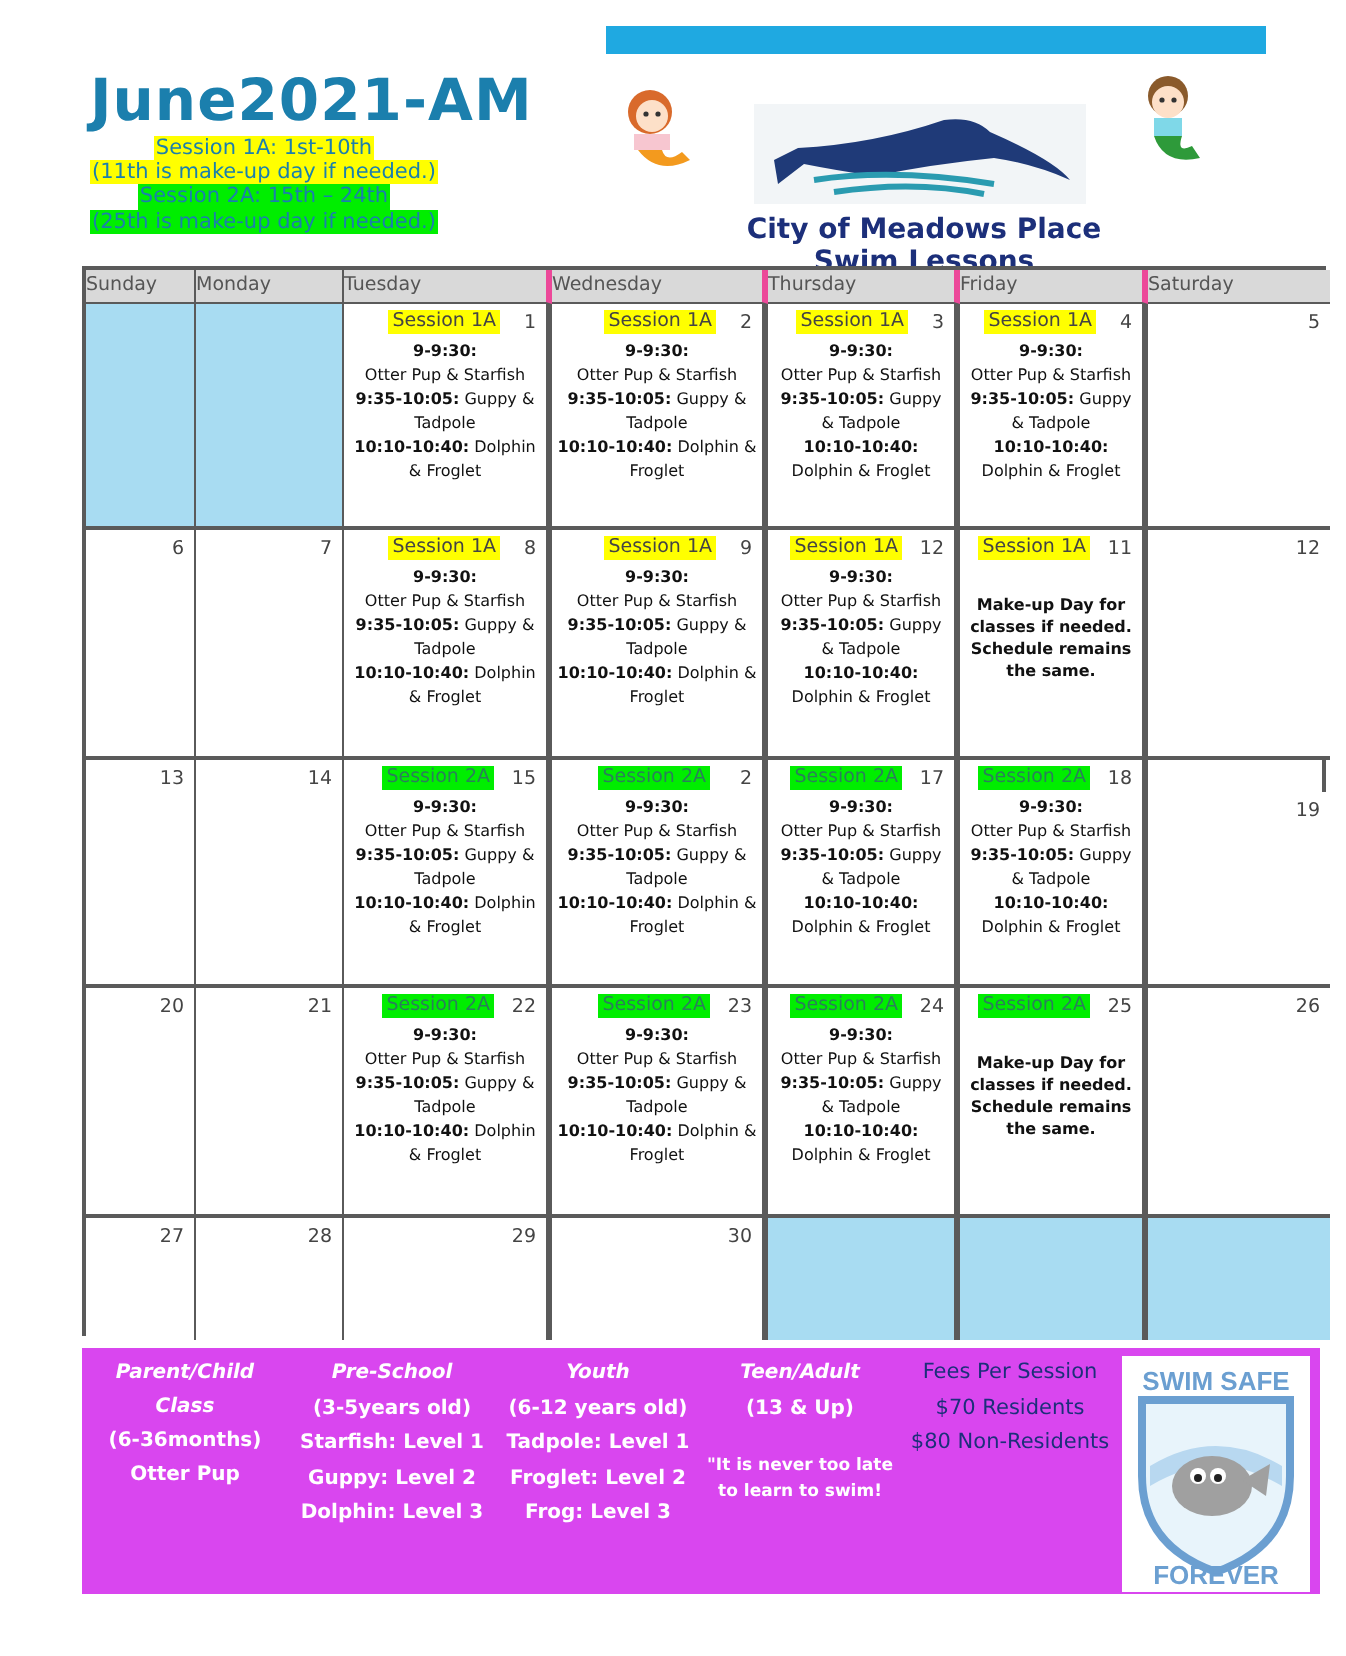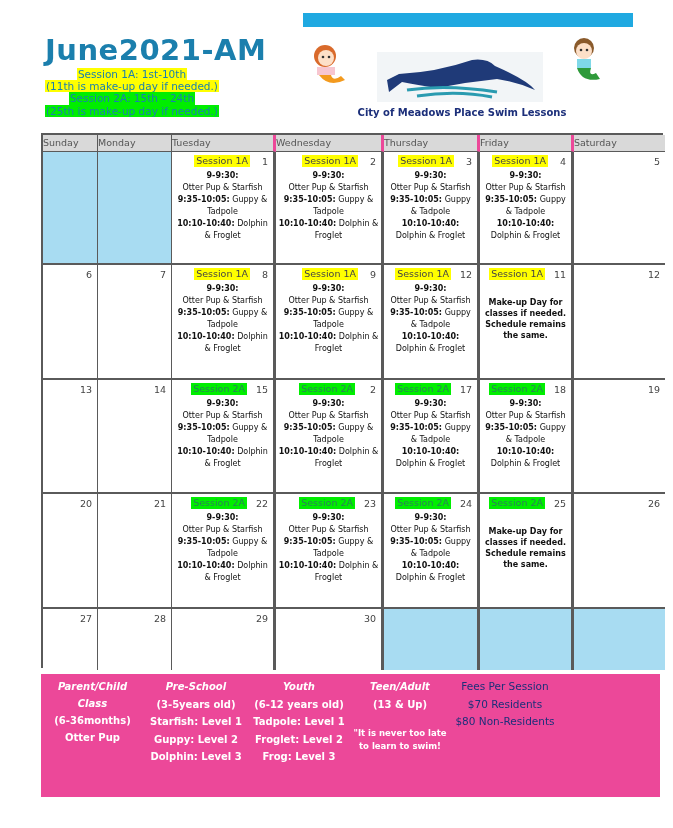--- a/index.html
+++ b/index.html
@@ -5,37 +5,37 @@
   html,body{margin:0;padding:0;background:#fff;}
   body{width:673px;height:828px;position:relative;overflow:hidden;font-family:"DejaVu Sans","Liberation Sans",sans-serif;}
   .topbar{position:absolute;left:303px;top:13px;width:330px;height:14px;background:#1fa9e1;}
   .title{position:absolute;left:45px;top:33px;font-size:29px;font-weight:bold;color:#1b7fad;letter-spacing:0.5px;font-family:"DejaVu Sans",sans-serif;}
   .notes{position:absolute;left:45px;top:68px;font-size:10.5px;line-height:12.2px;color:#1b7fad;text-align:center;}
   .notes span{display:inline-block;padding:0 1px;}
   .hl-y{background:#ffff00;}
   .hl-g{background:#00ee00;}
   .logo-wrap{position:absolute;left:305px;top:35px;width:330px;height:85px;}
   .logo-box{position:absolute;left:72px;top:17px;width:166px;height:50px;background:#f2f5f7;}
-  .logo-caption{position:absolute;left:52px;top:72px;width:210px;text-align:center;font-size:10px;font-weight:bold;color:#1c2f7a;}
+  .logo-caption{position:absolute;left:52px;top:72px;width:210px;text-align:center;font-size:14px;font-weight:bold;color:#1c2f7a;}
   .kid{position:absolute;width:48px;height:50px;}
   .grid{position:absolute;left:41px;top:133px;width:622px;height:535px;border:2px solid #5a5a5a;box-sizing:border-box;display:grid;
         grid-template-columns:55px 74px 104px 108px 96px 94px 91px;grid-template-rows:17px 113px 115px 114px 115px 61px;}
   .hdr{background:#d9d9d9;color:#555;font-size:9.5px;text-align:left;line-height:16px;border-right:1px solid #5a5a5a;border-bottom:1px solid #5a5a5a;}
   .cell{border-right:1px solid #5a5a5a;border-bottom:2px solid #5a5a5a;position:relative;font-size:8px;color:#111;background:#fff;}
   .cell.thick{border-right:3px solid #5a5a5a;}
   .cell.blue{background:#a8dcf2;}
   .hdr.thick{border-right:3px solid #ec4899;}
   .daynum{position:absolute;right:5px;top:4px;font-size:9.5px;color:#444;}
   .session{position:absolute;top:3px;right:23px;font-size:9.5px;padding:0 2px;line-height:12px;}
   .session.s1{background:#ffff00;color:#444;}
   .session.s2{background:#00ee00;color:#2a7f5a;}
   .sched{position:absolute;top:18px;left:2px;right:2px;text-align:center;line-height:12px;font-size:8px;}
   .sched b{font-weight:bold;}
   .makeup{position:absolute;top:32px;left:4px;right:4px;text-align:center;font-weight:bold;font-size:8px;line-height:11px;}
-  .footer{position:absolute;left:41px;top:674px;width:619px;height:123px;background:#ec4899;color:#fff;}
+  .footer{position:absolute;left:41px;top:674px;width:619px;height:123px;background:#d946ef;color:#fff;}
   .fcol{position:absolute;top:4px;text-align:center;font-size:10px;font-weight:bold;line-height:17.5px;}
   .fcol i{font-style:italic;}
   .fees{color:#1c2f7a;}
   .badge{position:absolute;left:520px;top:4px;width:94px;height:118px;background:#fff;}
 </style>
 </head>
 <body>
 
 <div class="topbar"></div>
 
@@ -156,21 +156,21 @@
     <div class="cell thick">
       <span class="daynum">17</span>
       <span class="session s2" style="right: 26px;">Session 2A</span>
       <div class="sched"><b>9-9:30:</b><br><span>Otter Pup &amp; Starfish</span><br><b>9:35-10:05:</b> <span>Guppy &amp; Tadpole</span><br><b>10:10-10:40:</b> <span>Dolphin &amp; Froglet</span></div>
     </div>
     <div class="cell thick">
       <span class="daynum">18</span>
       <span class="session s2" style="right: 26px;">Session 2A</span>
       <div class="sched"><b>9-9:30:</b><br><span>Otter Pup &amp; Starfish</span><br><b>9:35-10:05:</b> <span>Guppy &amp; Tadpole</span><br><b>10:10-10:40:</b> <span>Dolphin &amp; Froglet</span></div>
     </div>
-    <div class="cell" style="border-right: none;">
+    <div class="cell" style="border-right: none; margin-top: 16px;">
       <span class="daynum">19</span>
     </div>
     <div class="cell">
       <span class="daynum">20</span>
     </div>
     <div class="cell">
       <span class="daynum">21</span>
     </div>
     <div class="cell thick">
       <span class="daynum">22</span>
@@ -235,13 +235,27 @@
   <div class="fcol" style="left:310px;width:98px">
     <i>Teen/Adult</i><br>
     <span>(13 &amp; Up)</span><br>
     <div style="margin-top:14px;font-size:8.5px;line-height:13px">"It is never too late to learn to swim!</div>
   </div>
   <div class="fcol fees" style="left:412px;width:104px;font-weight:normal;font-size:10.5px">
     <span>Fees Per Session</span><br>
     <span>$70 Residents</span><br>
     <span>$80 Non-Residents</span>
   </div>
+  <div class="badge">
+    <svg width="94" height="118" viewBox="0 0 94 118">
+      <path d="M10 22 L84 22 L84 60 Q84 95 47 108 Q10 95 10 60 Z" fill="#e8f4fb" stroke="#6b9fd1" stroke-width="4"></path>
+      <path d="M14 55 Q47 35 80 55 L80 65 Q47 45 14 65Z" fill="#b8d8f0"></path>
+      <ellipse cx="45" cy="65" rx="20" ry="15" fill="#a0a0a0"></ellipse>
+      <circle cx="38" cy="60" r="4" fill="#fff"></circle>
+        <circle cx="48" cy="60" r="4" fill="#fff"></circle>
+      <circle cx="38" cy="61" r="2" fill="#222"></circle>
+        <circle cx="48" cy="61" r="2" fill="#222"></circle>
+      <path d="M60 62 L74 54 L72 70 Z" fill="#a0a0a0"></path>
+      <text x="47" y="17" text-anchor="middle" font-size="13" font-weight="bold" fill="#6b9fd1" font-family="Liberation Sans, sans-serif">SWIM SAFE</text>
+      <text x="47" y="114" text-anchor="middle" font-size="13" font-weight="bold" fill="#6b9fd1" font-family="Liberation Sans, sans-serif">FOREVER</text>
+    </svg>
+  </div>
 </div>
 
 </body></html>

